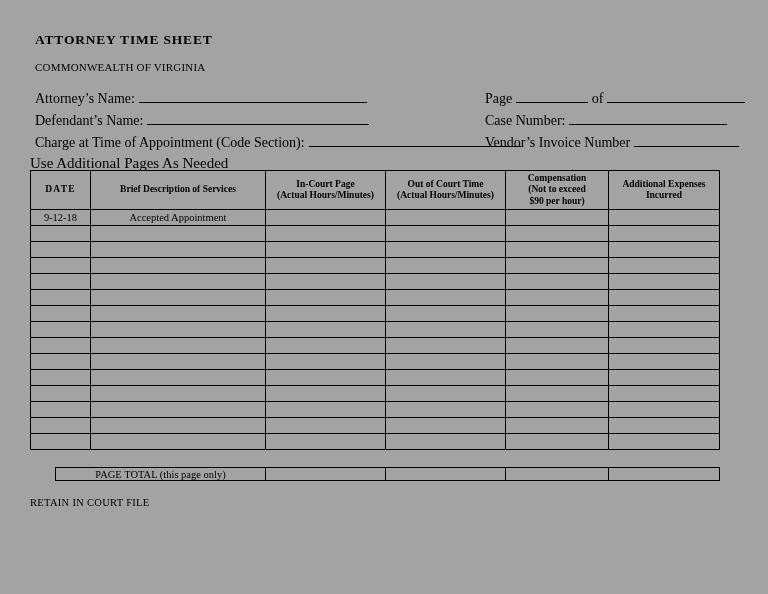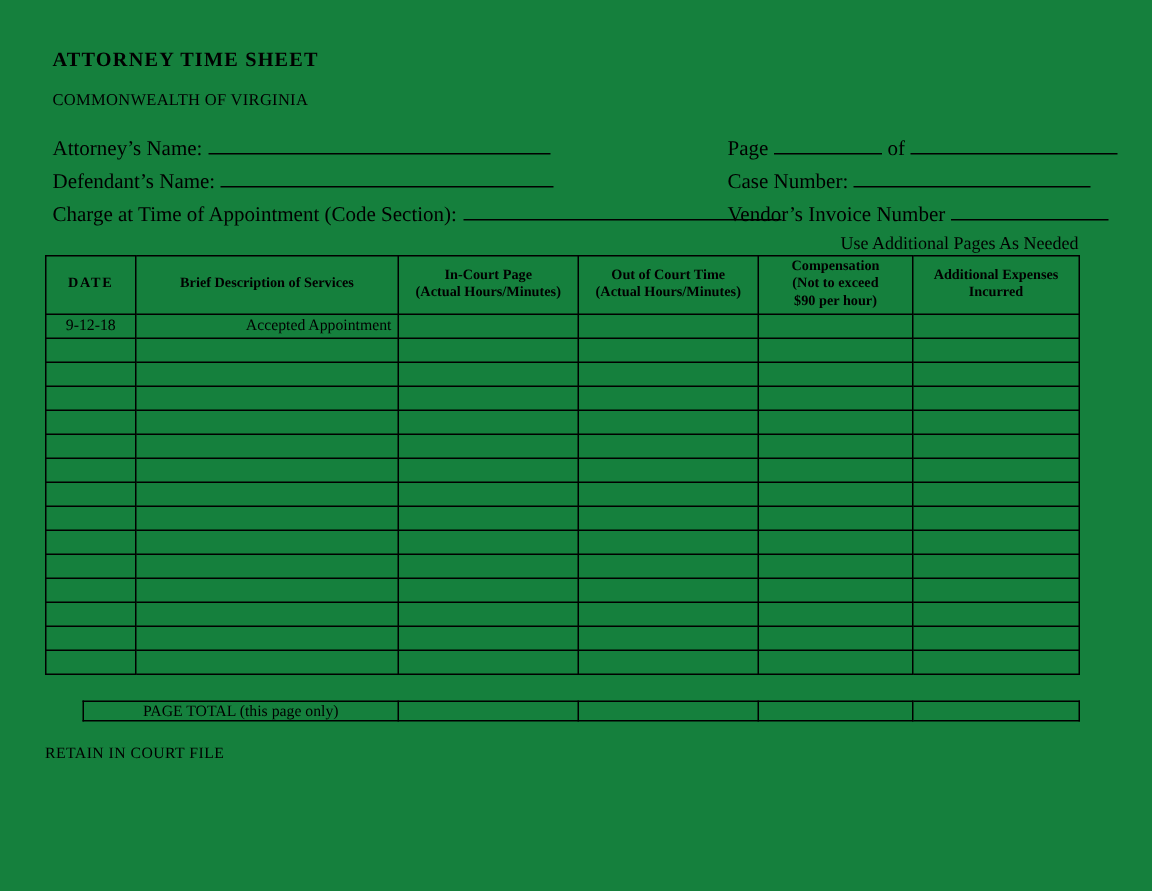--- a/index.html
+++ b/index.html
@@ -1,20 +1,20 @@
 <!DOCTYPE html>
 <html><head>
 <meta charset="utf-8">
 <style>
   html, body { margin: 0; padding: 0; background: #ffffff; }
   .page {
     position: relative;
     width: 768px;
     height: 594px;
-    background: #15803d;
+    background: #a3a3a3;
     color: #000;
     font-family: "Liberation Serif", "DejaVu Serif", serif;
     overflow: hidden;
   }
   .doc-title {
     position: absolute; left: 35px; top: 32px;
     font-size: 13.5px; font-weight: bold; letter-spacing: 0.8px;
   }
   .doc-org {
     position: absolute; left: 35px; top: 61px;
@@ -32,34 +32,34 @@
   }
   .b-attorney { width: 228px; }
   .b-page { width: 72px; }
   .b-of { width: 138px; }
   .b-defendant { width: 222px; }
   .b-case { width: 158px; }
   .b-charge { width: 212px; }
   .b-vendor { width: 105px; }
   .table-note {
     position: absolute; left: 30px; top: 155px; width: 689px;
-    text-align: right; font-size: 12px;
+    text-align: left; font-size: 15px;
   }
   table { border-collapse: collapse; table-layout: fixed; }
   .main-table {
     position: absolute; left: 30px; top: 170px; width: 689px;
   }
   .main-table th, .main-table td { border: 1px solid #000; overflow: hidden; }
   .main-table th {
     font-size: 9.5px; font-weight: bold; line-height: 1.2;
     text-align: center; vertical-align: middle; padding: 2px 1px; height: 29px;
   }
   .main-table td { height: 15px; font-size: 10.5px; padding: 0 4px; }
   .main-table td.c0 { text-align: center; padding: 0 1px; }
-  .main-table td.c1 { text-align: right; }
+  .main-table td.c1 { text-align: center; }
   .hdr-date { letter-spacing: 1.2px; }
   .totals-table { position: absolute; left: 55px; top: 467px; width: 664px; padding-left: 45px; }
   .totals-table td { border: 1px solid #000; height: 12px; font-size: 10.5px; padding: 0 3px; }
   .totals-table td.t-label { text-align: center; }
   .doc-footer {
     position: absolute; left: 30px; top: 497px; width: 689px;
     text-align: left; font-size: 10.5px; letter-spacing: 0.3px;
   }
 </style>
 </head>

